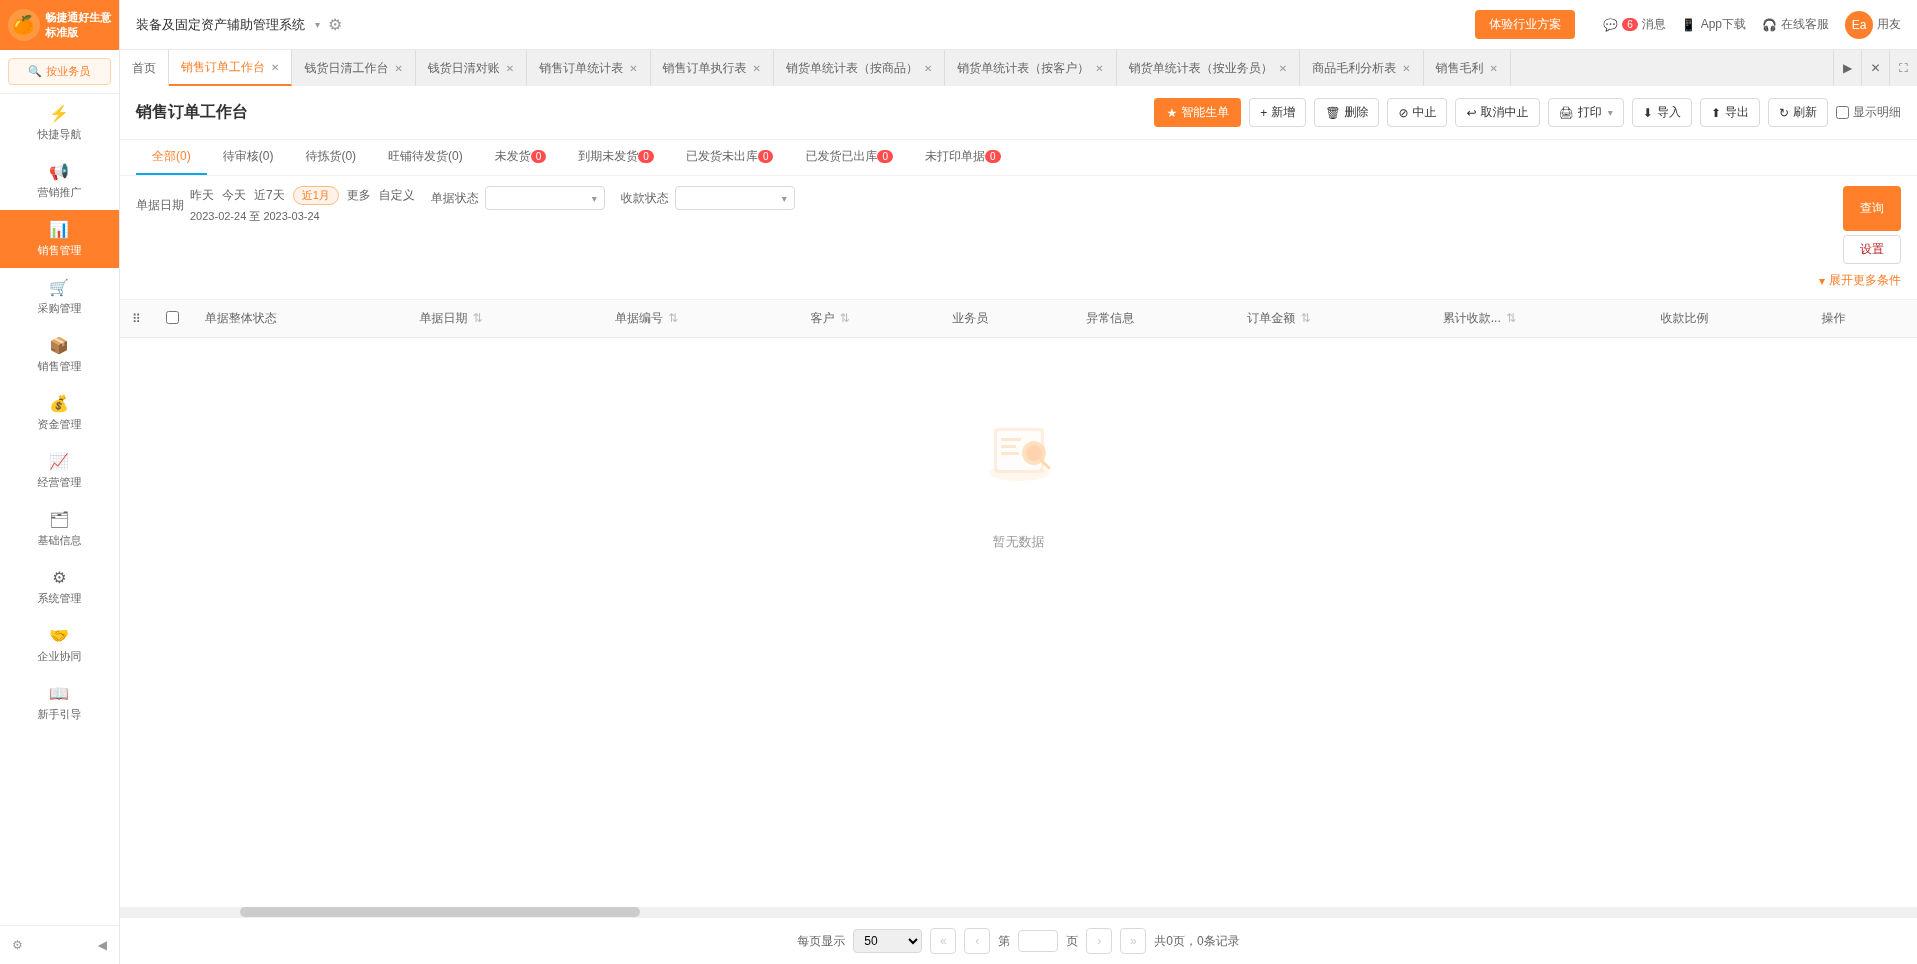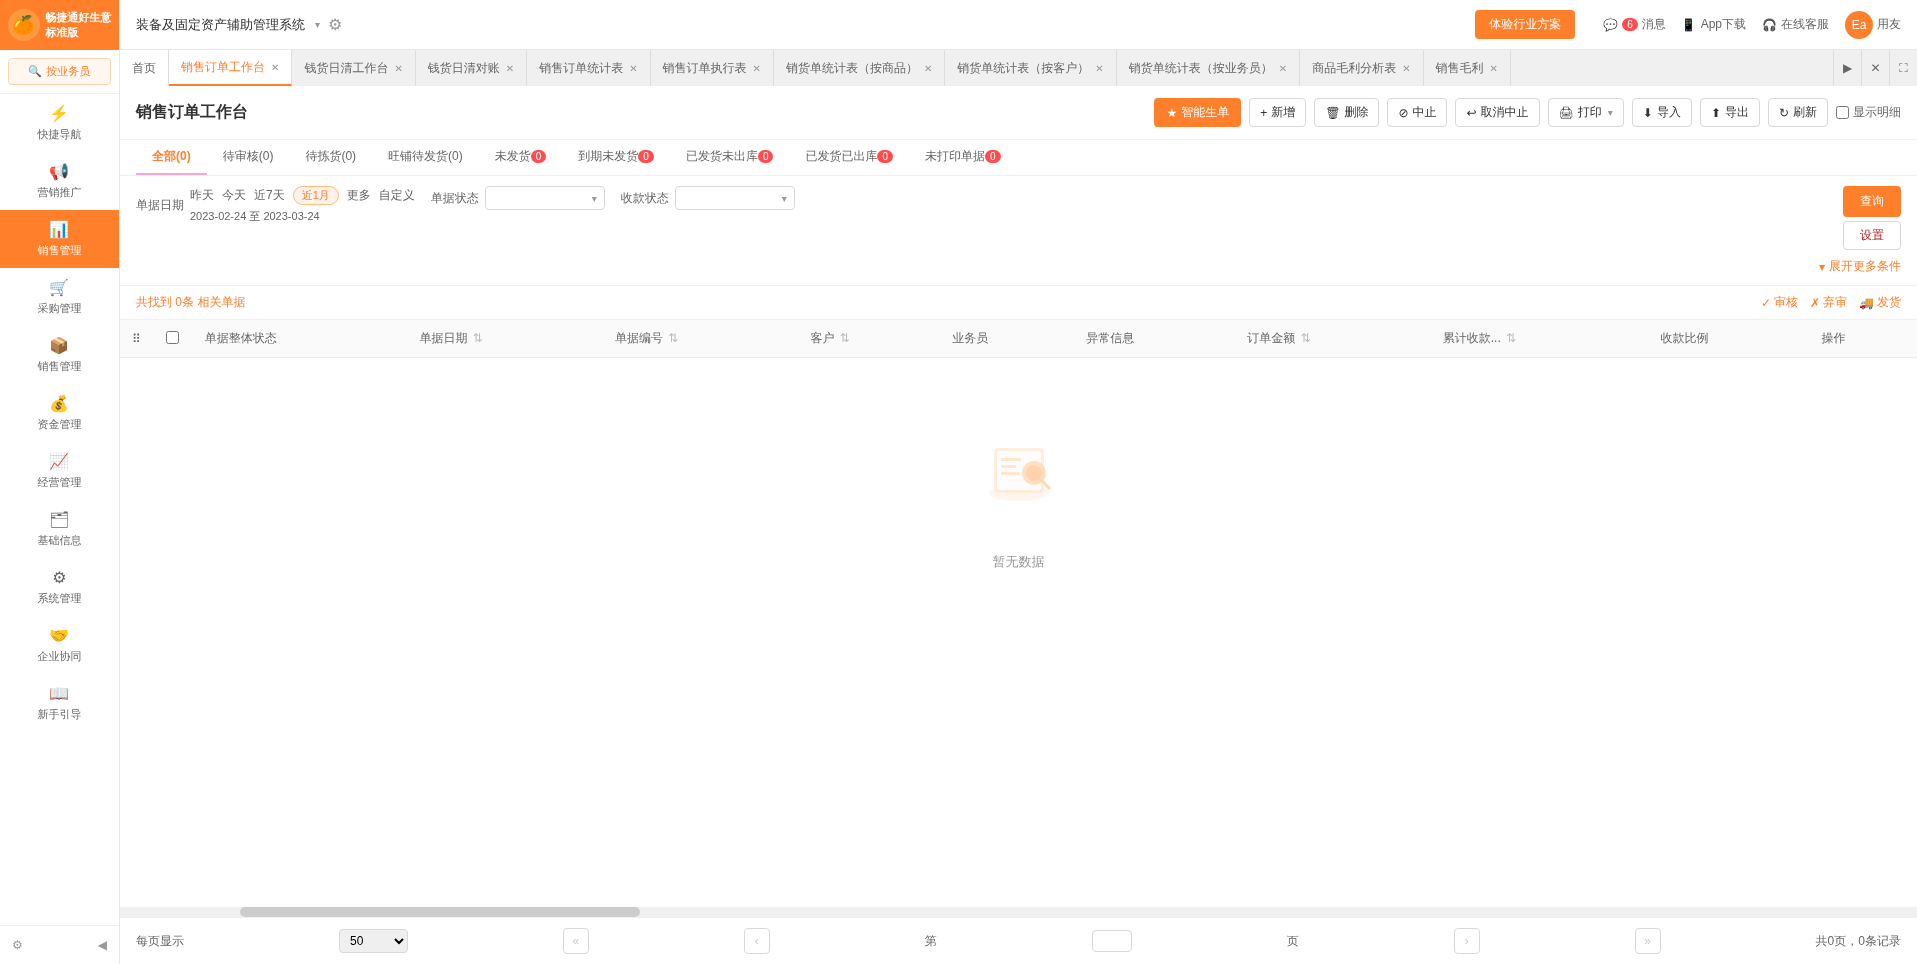--- a/index.html
+++ b/index.html
@@ -51,39 +51,39 @@
     
     .page-header { padding: 12px 16px; display: flex; align-items: center; justify-content: space-between; border-bottom: 1px solid #f0f0f0; }
     .page-title { font-size: 16px; font-weight: bold; color: #333; }
     .page-header-actions { display: flex; align-items: center; gap: 8px; }
     .btn-primary { background: #ff7f2a; color: #fff; border: none; border-radius: 4px; padding: 6px 12px; cursor: pointer; font-size: 12px; display: flex; align-items: center; gap: 4px; }
     .btn-default { background: #fff; color: #333; border: 1px solid #d9d9d9; border-radius: 4px; padding: 5px 10px; cursor: pointer; font-size: 12px; display: flex; align-items: center; gap: 4px; }
     
     
     .sub-tabs { padding: 0 16px; border-bottom: 1px solid #f0f0f0; display: flex; align-items: center; gap: 0; background: #fff; flex-shrink: 0; }
     .sub-tab { padding: 8px 16px; cursor: pointer; color: #666; font-size: 12px; border-bottom: 2px solid transparent; }
-    .sub-tab.active { color: #ff7f2a; border-bottom: 2px solid #f9a8d4; font-weight: bold; }
+    .sub-tab.active { color: #ff7f2a; border-bottom: 2px solid #0ea5e9; }
     .sub-tab .count { color: inherit; }
     .sub-tab .badge-red { background: #ff4d4f; color: #fff; border-radius: 10px; padding: 1px 5px; font-size: 10px; }
     
     
     .filter-bar { padding: 10px 16px; background: #fff; border-bottom: 1px solid #f0f0f0; flex-shrink: 0; }
     .filter-row { display: flex; align-items: flex-start; gap: 16px; flex-wrap: wrap; }
     .filter-item { display: flex; align-items: center; gap: 6px; font-size: 12px; }
     .filter-label { color: #666; white-space: nowrap; }
     .filter-dates { display: flex; flex-direction: column; gap: 4px; }
     .date-options { display: flex; gap: 8px; align-items: center; }
     .date-option { color: #666; cursor: pointer; font-size: 12px; }
     .date-option.active { color: #ff7f2a; background: #fff2e8; border: 1px solid #ffba80; border-radius: 10px; padding: 1px 8px; font-size: 11px; }
     .date-range { color: #666; font-size: 11px; }
     .filter-select { border: 1px solid #d9d9d9; border-radius: 4px; padding: 4px 24px 4px 8px; color: #333; font-size: 12px; background: #fff; cursor: pointer; min-width: 120px; appearance: none; position: relative; }
     .filter-select-wrap { position: relative; display: inline-flex; align-items: center; }
     .filter-select-wrap::after { content: '▾'; position: absolute; right: 8px; color: #999; pointer-events: none; font-size: 10px; }
     .expand-btn { color: #ff7f2a; cursor: pointer; font-size: 12px; display: flex; align-items: center; gap: 4px; border: none; background: none; margin-left: auto; }
-    .query-btn { background: #ff7f2a; color: #fff; border: none; border-radius: 4px; padding: 7px 16px; cursor: pointer; font-size: 12px; }
+    .query-btn { background: #ff7f2a; color: #fff; border: none; border-radius: 4px; padding: 14px 16px; cursor: pointer; font-size: 12px; }
     .set-btn { background: #fff; color: #b91c1c; border: 1px solid #d9d9d9; border-radius: 4px; padding: 5px 16px; cursor: pointer; font-size: 12px; }
     
     
     .toolbar { padding: 8px 16px; background: #fff; display: flex; align-items: center; justify-content: space-between; border-bottom: 1px solid #f0f0f0; flex-shrink: 0; }
     .toolbar-left { color: #666; font-size: 12px; }
     .toolbar-left span { color: #ff7f2a; }
     .toolbar-right { display: flex; gap: 12px; align-items: center; }
     .toolbar-btn { color: #666; cursor: pointer; font-size: 12px; display: flex; align-items: center; gap: 3px; }
     .toolbar-btn.orange { color: #ff7f2a; }
     
@@ -95,21 +95,21 @@
     thead th .sort-icon { color: #bbb; margin-left: 2px; cursor: pointer; }
     .th-check { width: 40px; text-align: center; }
     .th-drag { width: 30px; }
     
     
     .empty-state { display: flex; flex-direction: column; align-items: center; justify-content: center; padding: 60px 0; }
     .empty-icon { font-size: 80px; margin-bottom: 16px; opacity: 0.4; }
     .empty-text { color: #999; font-size: 13px; }
     
     
-    .pagination { padding: 10px 16px; background: #fff; display: flex; align-items: center; justify-content: space-between; gap: 8px; border-top: 1px solid #f0f0f0; flex-shrink: 0; font-size: 12px; color: #666; }
+    .pagination { padding: 10px 16px; background: #fff; display: flex; align-items: center; justify-content: center; gap: 8px; border-top: 1px solid #f0f0f0; flex-shrink: 0; font-size: 12px; color: #666; }
     .page-size-select { border: 1px solid #d9d9d9; border-radius: 4px; padding: 3px 20px 3px 6px; font-size: 12px; }
     .page-btn { width: 26px; height: 26px; border: 1px solid #d9d9d9; border-radius: 4px; background: #fff; cursor: pointer; display: flex; align-items: center; justify-content: center; font-size: 12px; color: #666; }
     .page-btn:disabled { color: #ccc; cursor: not-allowed; }
     .page-input { width: 40px; border: 1px solid #d9d9d9; border-radius: 4px; padding: 3px 6px; text-align: center; font-size: 12px; }
     
     
     .horizontal-scroll { height: 10px; background: #f0f0f0; position: relative; overflow: hidden; }
     .horizontal-scroll-thumb { height: 10px; background: #ccc; border-radius: 5px; width: 400px; position: absolute; left: 120px; cursor: pointer; }
     
     .dropdown-arrow { font-size: 10px; color: #999; margin-left: 2px; }
@@ -390,41 +390,20 @@
         </div>
 
         <div style="display:flex;justify-content:center;margin-top:8px;">
           <button class="expand-btn">
             <span>▾</span>
             <span>展开更多条件</span>
           </button>
         </div>
       </div>
 
-      <div class="toolbar">
-        <div class="toolbar-left">
-          <span>共找到</span>
-          <span>0条</span>
-          <span>相关单据</span>
-        </div>
-        <div class="toolbar-right">
-          <div class="toolbar-btn orange">
-            <span>✓</span>
-            <span>审核</span>
-          </div>
-          <div class="toolbar-btn orange">
-            <span>✗</span>
-            <span>弃审</span>
-          </div>
-          <div class="toolbar-btn orange">
-            <span>🚚</span>
-            <span>发货</span>
-          </div>
-        </div>
-      </div>
 
       <div class="table-container">
         <table>
           <thead>
             <tr>
               <th class="th-drag">⠿</th>
               <th class="th-check">
                 <input type="checkbox" style="">
               </th>
               <th>

